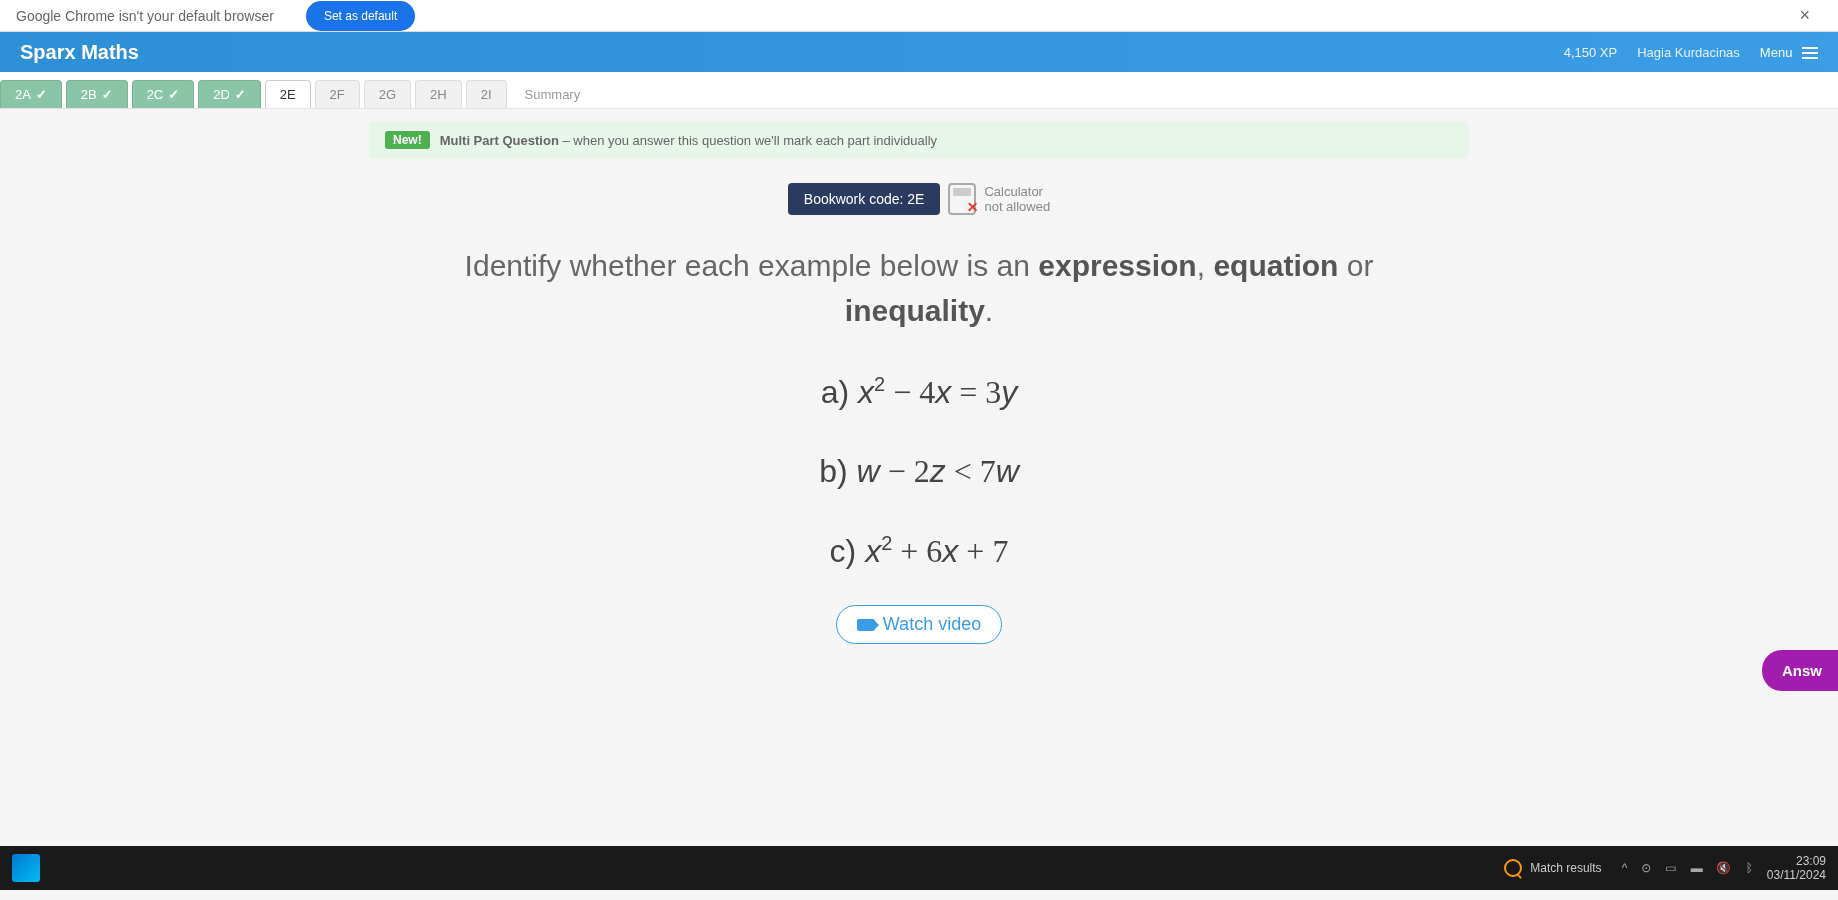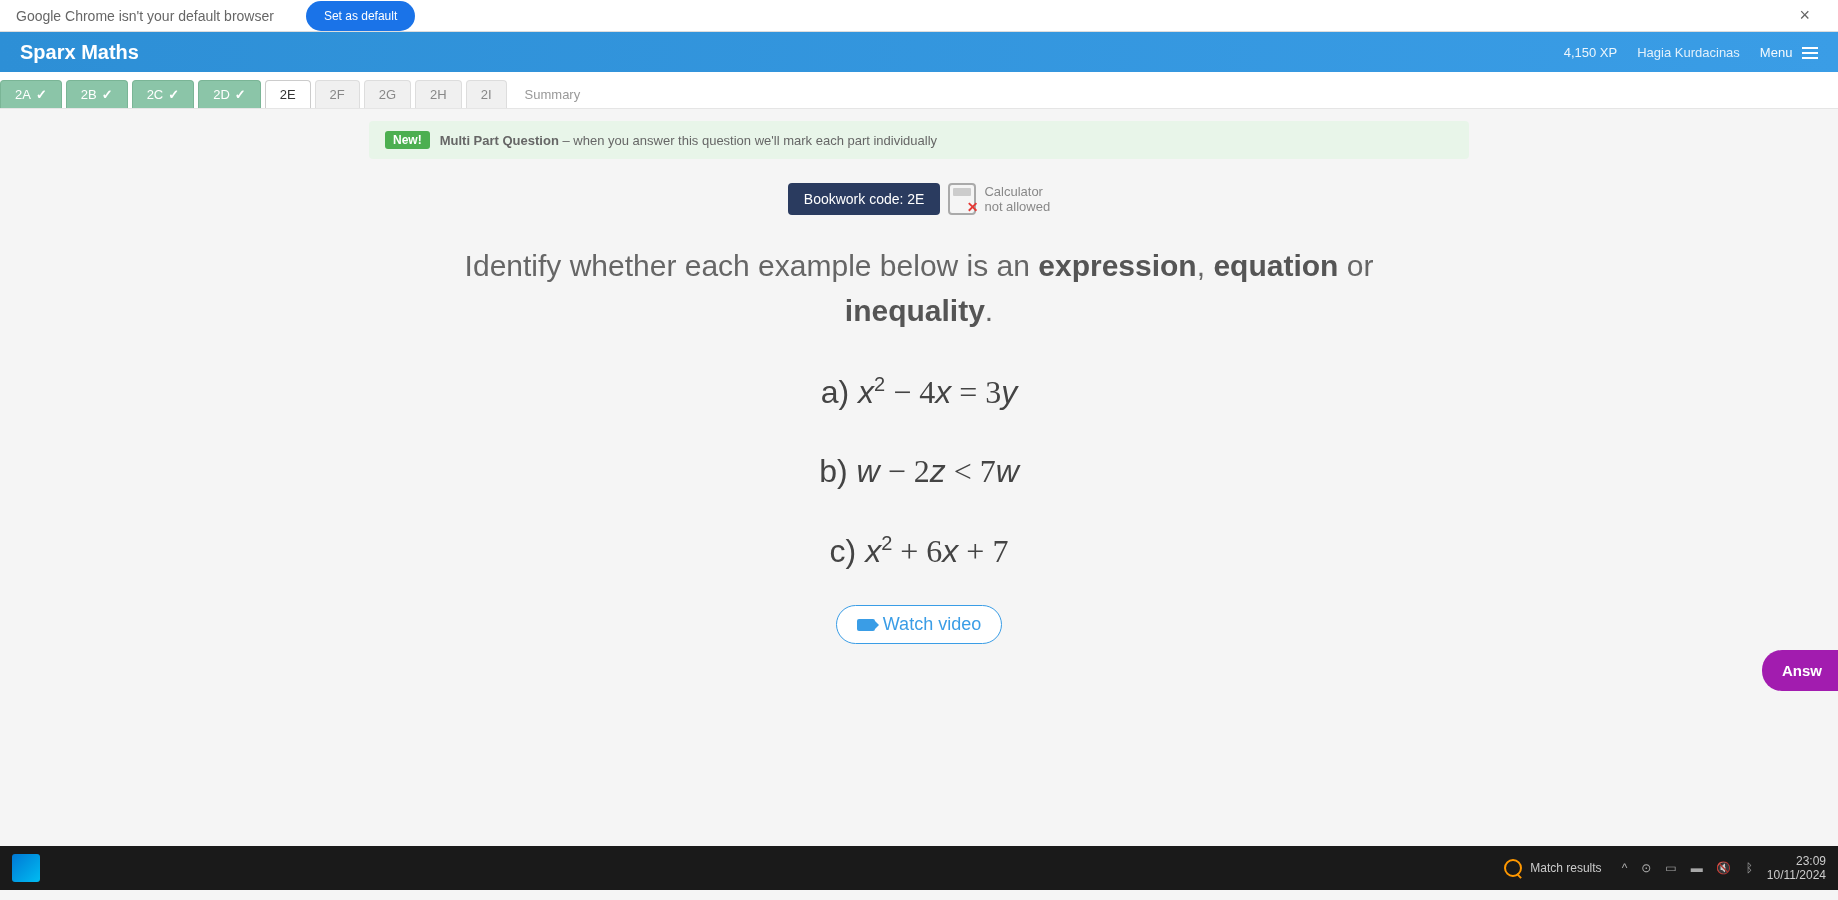--- a/index.html
+++ b/index.html
@@ -170,16 +170,16 @@
   </div>
   <div class="taskbar-right">
     <span class="sys-icon">^</span>
     <span class="sys-icon">⊙</span>
     <span class="sys-icon">▭</span>
     <span class="sys-icon">▬</span>
     <span class="sys-icon">🔇</span>
     <span class="sys-icon">ᛒ</span>
     <div class="time-block">
       <div>23:09</div>
-      <div>10/11/2024</div>
+      <div>03/11/2024</div>
     </div>
   </div>
 </div>
 
 </body></html>

